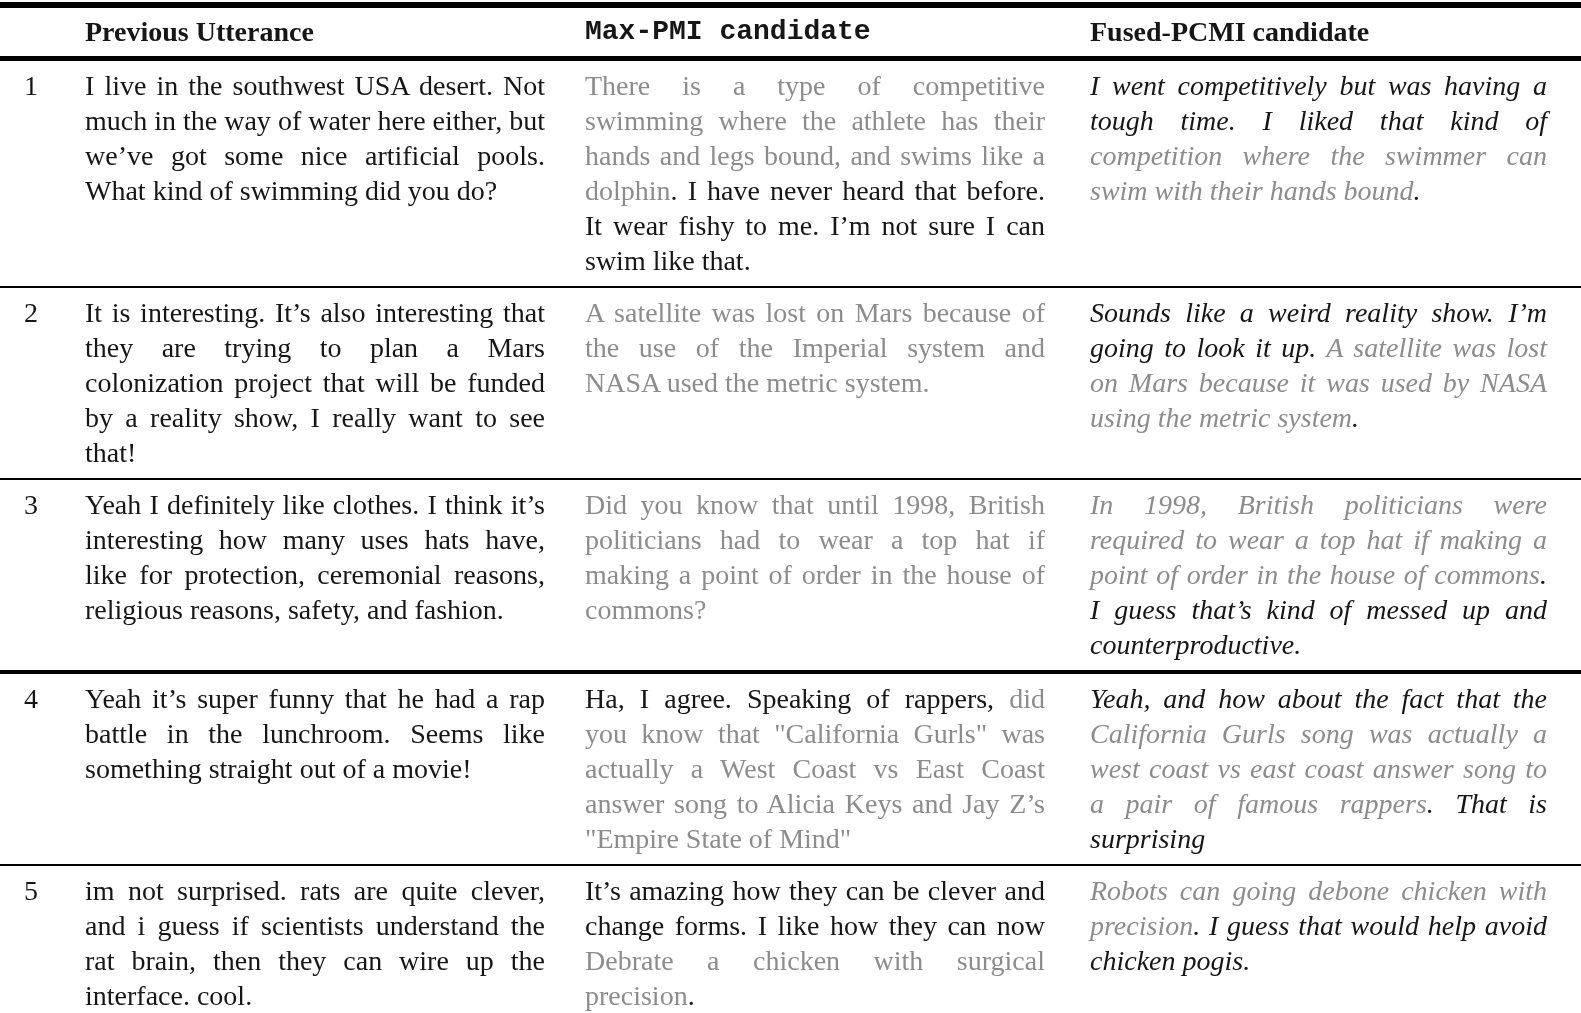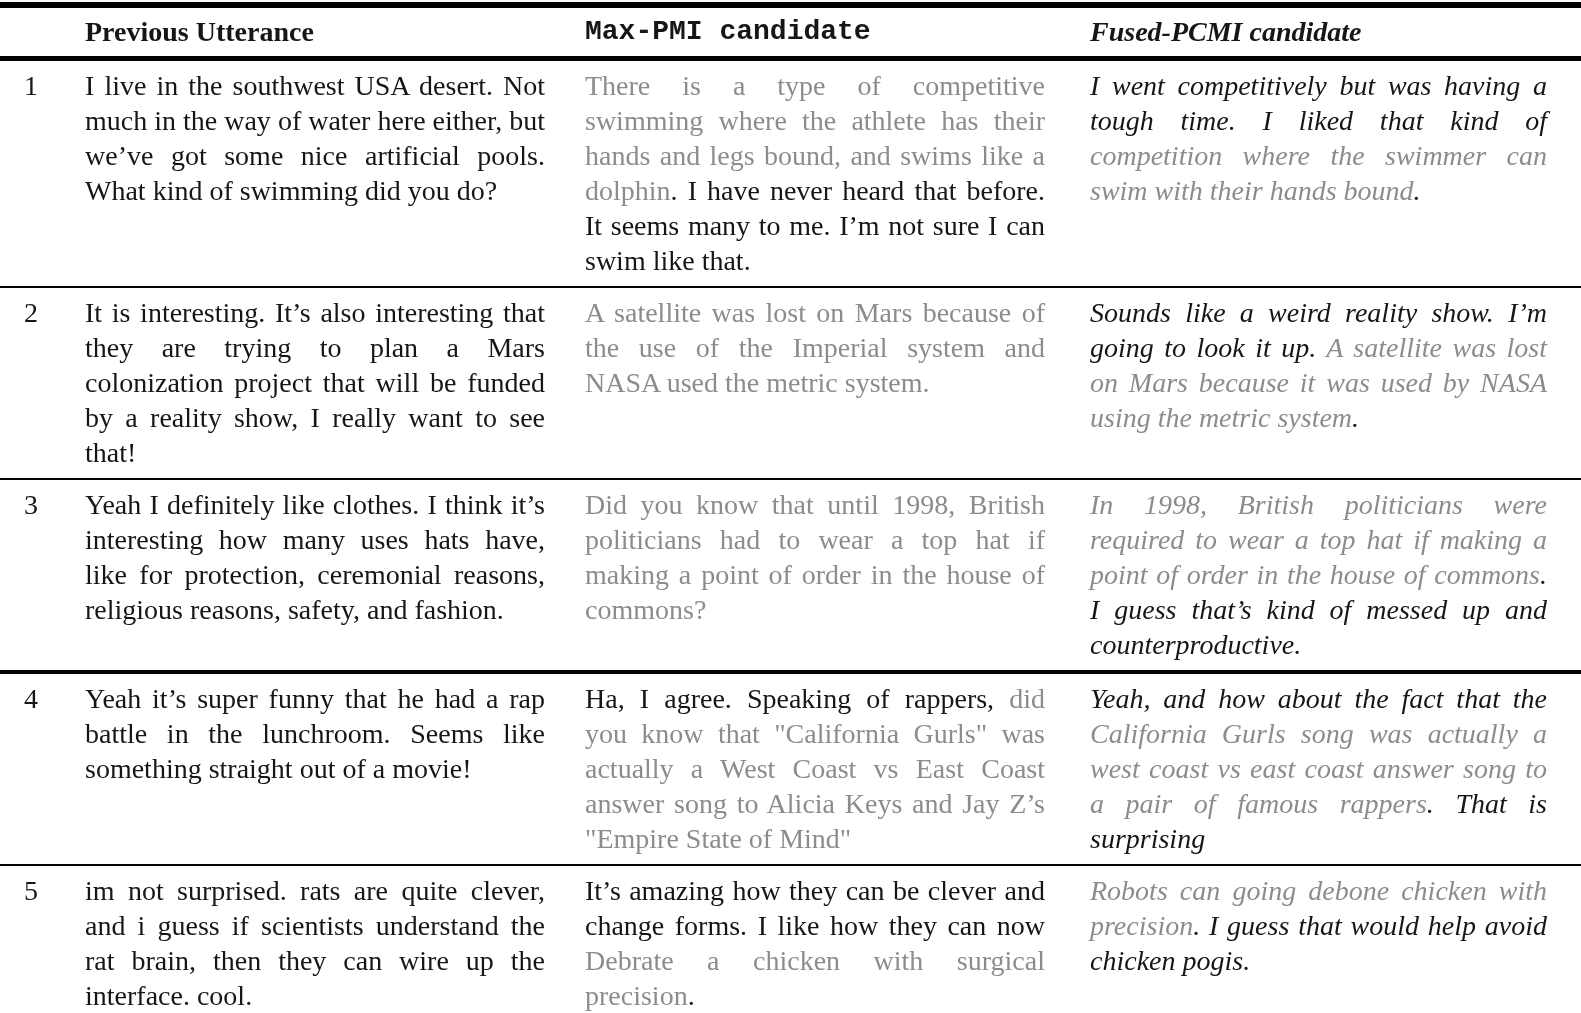--- a/index.html
+++ b/index.html
@@ -51,21 +51,21 @@
   td.cell{
     text-align:justify;
     hyphens:auto;
     -webkit-hyphens:auto;
   }
   td.cell-prev{padding-right:40px;}
   td.cell-max{padding-right:45px;}
   td.cell-fused{padding-right:34px;font-style:italic;}
   th.h-prev{padding-right:40px;}
   th.h-max{padding-right:45px;font-family:Liberation Mono, monospace;}
-  th.h-fused{font-style:italic;}
+  th.h-fused{}
   span.seg-black{color:var(--ink);}
   span.seg-gray{color:var(--gray);}
 </style>
 </head>
 <body>
 
 <table class="paper-table">
   <colgroup>
     <col class="c-idx">
     <col class="c-prev">
@@ -77,21 +77,21 @@
       <th></th>
       <th class="h-prev">Previous Utterance</th>
       <th class="h-max">Max-PMI candidate</th>
       <th class="h-fused">Fused-PCMI candidate</th>
     </tr>
   </thead>
   <tbody id="table-body">
       <tr>
         <td class="idx">1</td>
         <td class="cell cell-prev"><span class="seg-black">I live in the southwest USA desert. Not much in the way of water here either, but we’ve got some nice artificial pools. What kind of swimming did you do?</span></td>
-        <td class="cell cell-max"><span class="seg-gray">There is a type of competitive swimming where the athlete has their hands and legs bound, and swims like a dolphin</span><span class="seg-black">. I have never heard that before. It seems many to me. I’m not sure I can swim like that.</span></td>
+        <td class="cell cell-max"><span class="seg-gray">There is a type of competitive swimming where the athlete has their hands and legs bound, and swims like a dolphin</span><span class="seg-black">. I have never heard that before. It wear fishy to me. I’m not sure I can swim like that.</span></td>
         <td class="cell cell-fused"><span class="seg-black">I went competitively but was having a tough time. I liked that kind of </span><span class="seg-gray">competition where the swimmer can swim with their hands bound</span><span class="seg-black">.</span></td>
       </tr>
       <tr>
         <td class="idx">2</td>
         <td class="cell cell-prev"><span class="seg-black">It is interesting. It’s also interesting that they are trying to plan a Mars colonization project that will be funded by a reality show, I really want to see that!</span></td>
         <td class="cell cell-max"><span class="seg-gray">A satellite was lost on Mars because of the use of the Imperial system and NASA used the metric system.</span></td>
         <td class="cell cell-fused"><span class="seg-black">Sounds like a weird reality show. I’m going to look it up. </span><span class="seg-gray">A satellite was lost on Mars because it was used by NASA using the metric system</span><span class="seg-black">.</span></td>
       </tr>
       <tr class="thick-sep">
         <td class="idx">3</td>

